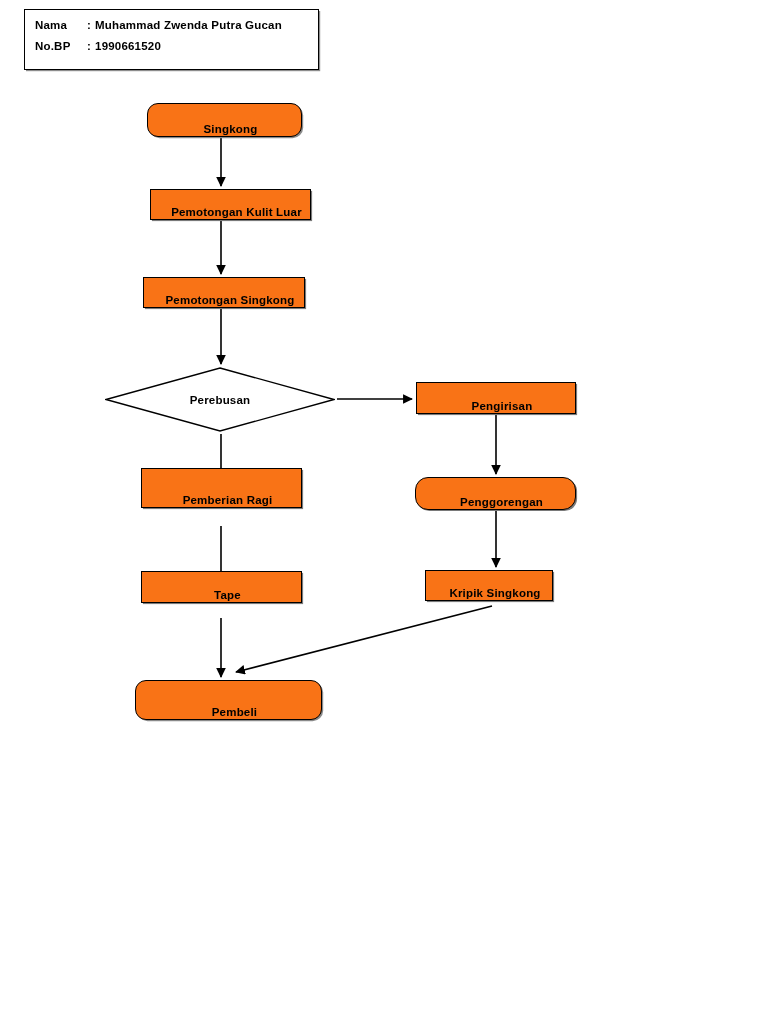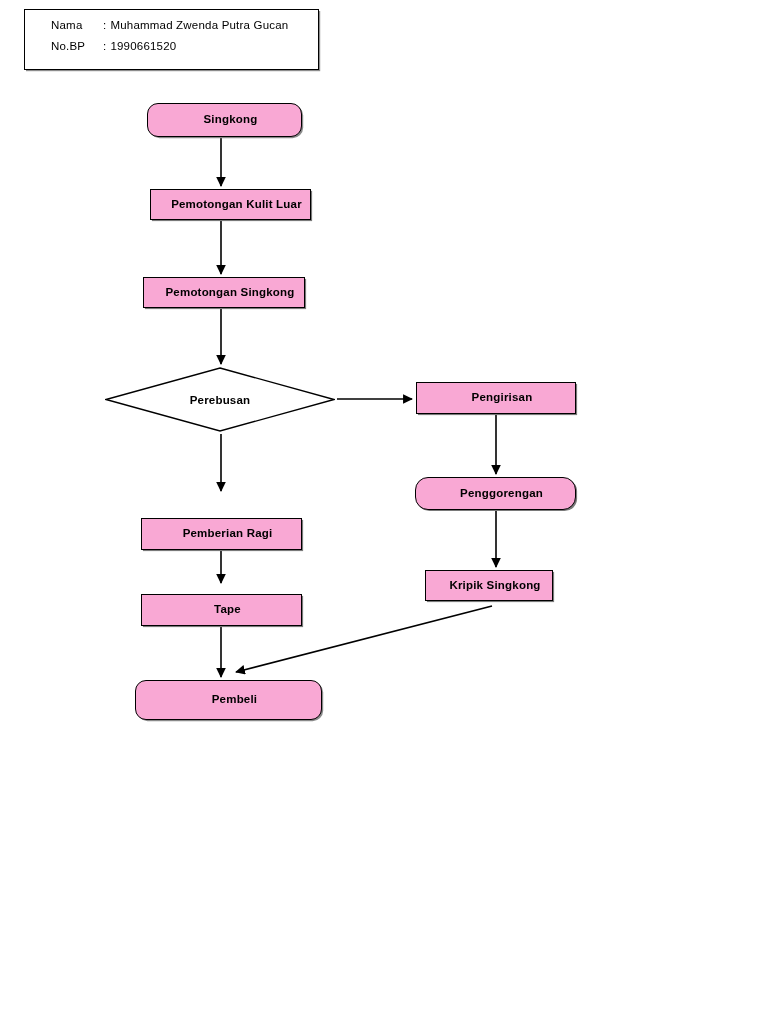--- a/index.html
+++ b/index.html
@@ -25,24 +25,24 @@
     position: absolute;
     left: 0; top: 0;
     width: 768px;
     height: 1024px;
     pointer-events: none;
   }
   .node {
     position: absolute;
     box-sizing: border-box;
     display: flex;
-    align-items: center;
+    align-items: flex-end;
     justify-content: center;
     text-align: center;
-    background: #f9a8d4;
+    background: #f97316;
     color: #000;
     font-size: 11.5px;
     font-weight: bold;
     letter-spacing: 0.2px;
     line-height: 1.15;
     padding-left: 12px;
   }
   .rect {
     border: 1.3px solid #000000;
     box-shadow: 1.5px 1.5px 0 -0.4px #7a7a7a;
@@ -79,25 +79,24 @@
     box-sizing: border-box;
     border: 1.2px solid #000000;
     box-shadow: 1.6px 1.6px 0 -0.4px #8d8d8d;
     background: #ffffff;
     padding: 9px 0 0 10px;
   }
   .hdr-row {
     display: flex;
     align-items: baseline;
     font-size: 11.5px;
-    font-weight: normal;
+    font-weight: bold;
     letter-spacing: 0.2px;
     margin-bottom: 9px;
     white-space: nowrap;
-    margin-left: 16px;
   }
   .hdr-key {
     display: inline-block;
     width: 52px;
     flex: 0 0 52px;
   }
   .hdr-sep {
     flex: 0 0 auto;
     padding-right: 4px;
   }
@@ -159,24 +158,24 @@
       </div>
       <div class="node rect" style="left: 416px; top: 382px; width: 160px; height: 32px;">
         <span>Pengirisan</span>
       </div>
       <div class="node rect" style="left: 415px; top: 477px; width: 161px; height: 33px; border-radius: 13px;">
         <span>Penggorengan</span>
       </div>
       <div class="node rect" style="left: 425px; top: 570px; width: 128px; height: 31px;">
         <span>Kripik Singkong</span>
       </div>
-      <div class="node rect" style="left: 141px; top: 518px; width: 161px; height: 32px;">
+      <div class="node rect" style="left: 141px; top: 468px; width: 161px; height: 40px;">
         <span>Pemberian Ragi</span>
       </div>
-      <div class="node rect" style="left: 141px; top: 594px; width: 161px; height: 32px;">
+      <div class="node rect" style="left: 141px; top: 571px; width: 161px; height: 32px;">
         <span>Tape</span>
       </div>
       <div class="node terminator" style="left: 135px; top: 680px; width: 187px; height: 40px;">
         <span>Pembeli</span>
       </div>
     </div>
 
 </div>
 
 </body></html>

